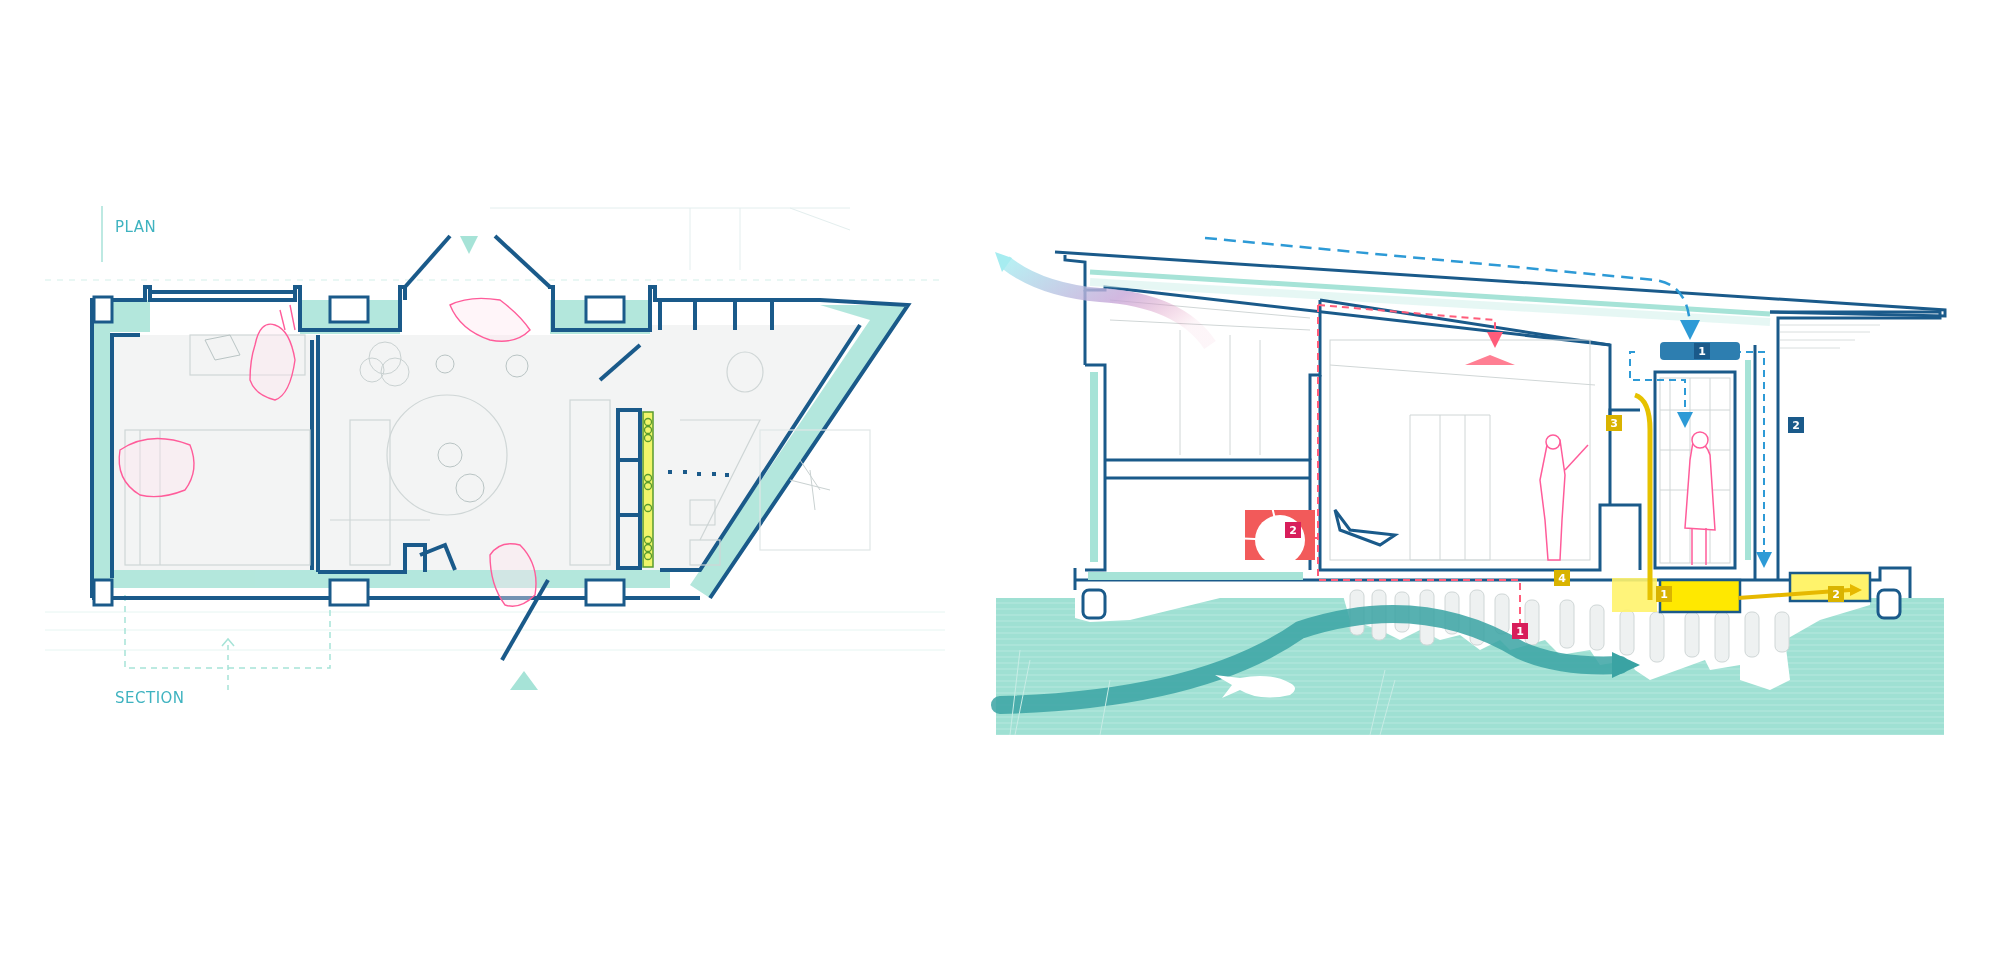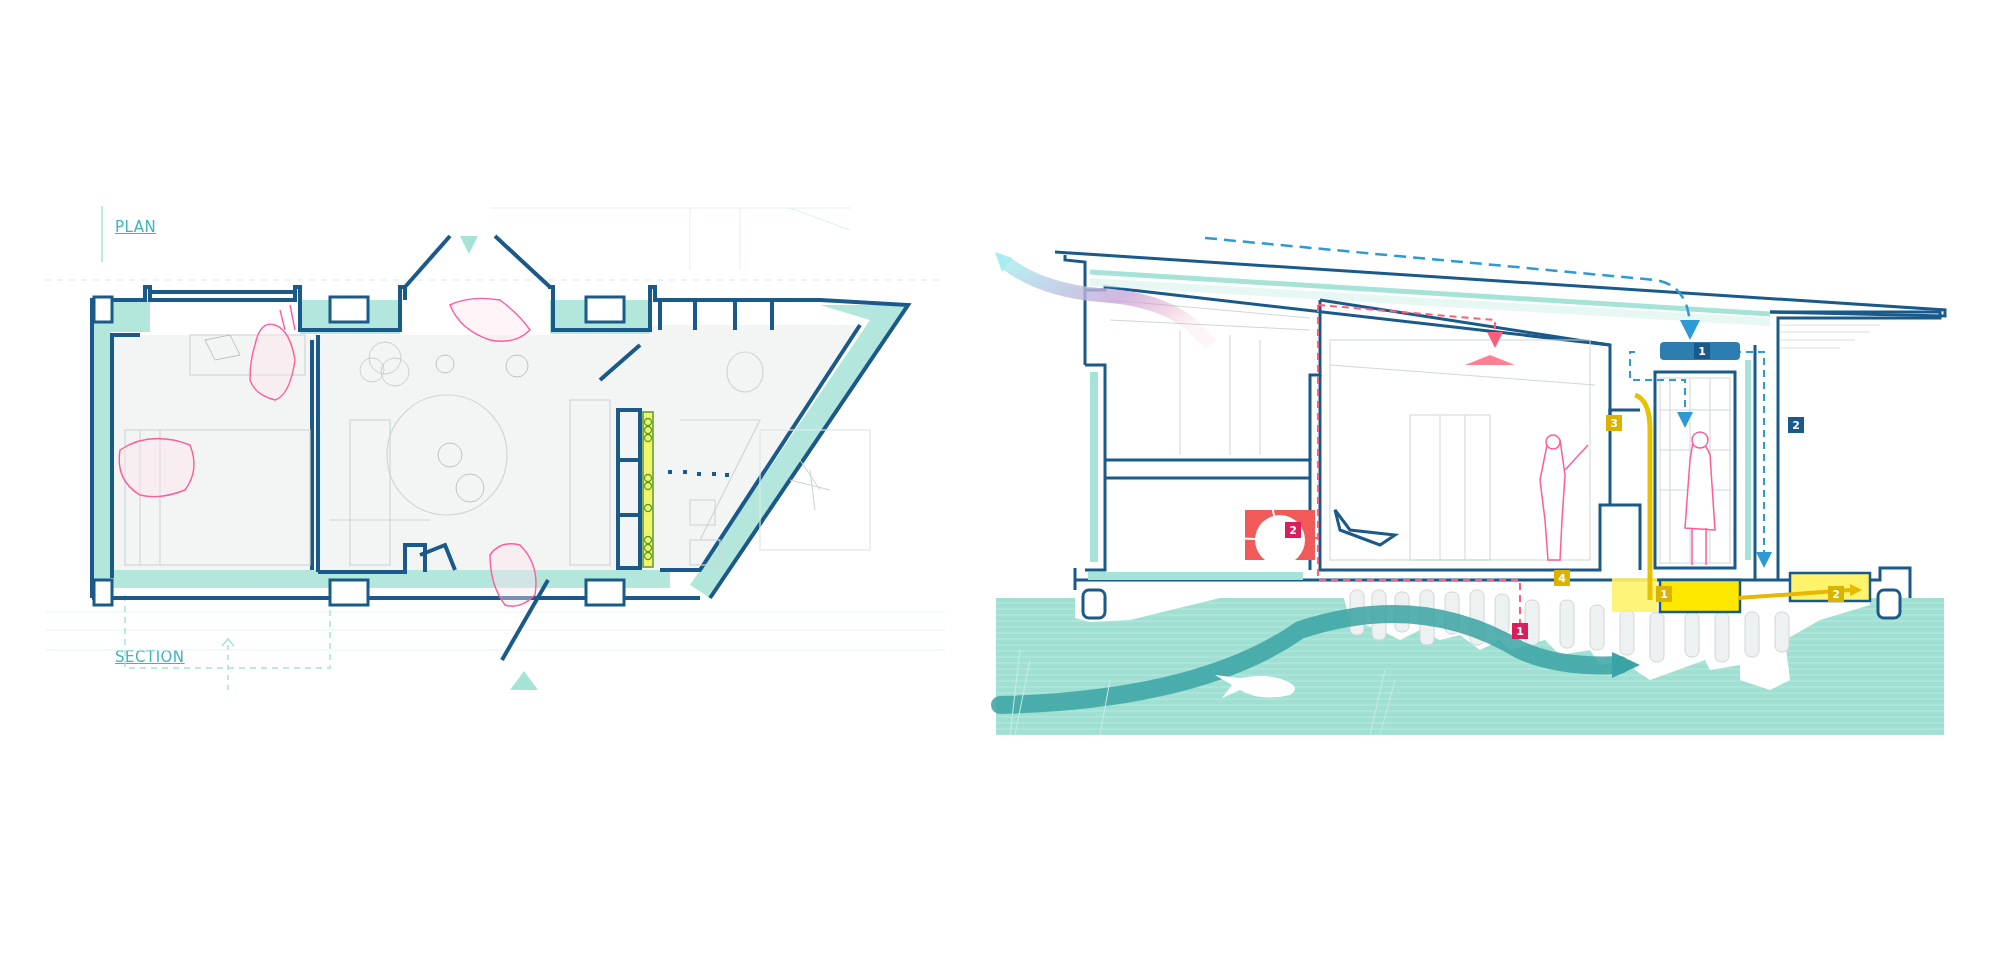--- a/index.html
+++ b/index.html
@@ -1,28 +1,28 @@
 <!DOCTYPE html>
 <html><head>
 <meta charset="utf-8">
 <style>
   html,body{margin:0;padding:0;background:#ffffff;}
   body{width:2000px;height:958px;position:relative;overflow:hidden;font-family:"Liberation Sans",sans-serif;}
   .abs{position:absolute;}
-  .label{position:absolute;color:#3fb3c0;font-size:15px;letter-spacing:0.5px;font-family:"DejaVu Sans",sans-serif;text-decoration:underline;}
+  .label{position:absolute;color:#3fb3c0;font-size:15px;letter-spacing:0.5px;font-family:"DejaVu Sans",sans-serif;}
   svg{position:absolute;left:0;top:0;}
   .badge{position:absolute;width:16px;height:16px;font-size:11px;font-weight:bold;color:#fff;display:flex;align-items:center;justify-content:center;font-family:"DejaVu Sans",sans-serif;}
 </style>
 </head>
 <body>
 
 <div class="abs" style="left:101px;top:206px;width:2px;height:56px;background:#bde9e2;"></div>
 <div class="label" style="left:115px;top:218px;">PLAN</div>
 
-<div class="label" style="left:115px;top:648px;">SECTION</div>
+<div class="label" style="left:115px;top:689px;">SECTION</div>
 
 <svg width="2000" height="958" viewBox="0 0 2000 958">
 
   <g stroke="#e3eeee" stroke-width="1" fill="none">
     <path d="M490 208 L850 208 M690 208 L690 270 M740 208 L740 270 M790 208 L850 230"></path>
     <path d="M45 280 L945 280" stroke-dasharray="6 6" stroke="#d3efe9"></path>
     <path d="M45 612 L945 612 M45 630 L945 630 M45 650 L945 650" stroke="#e6f5f2"></path>
   </g>
 
   <path d="M125 595 L125 668 L330 668 L330 595" stroke="#a6e3d7" stroke-width="1.5" stroke-dasharray="6 5" fill="none"></path>

